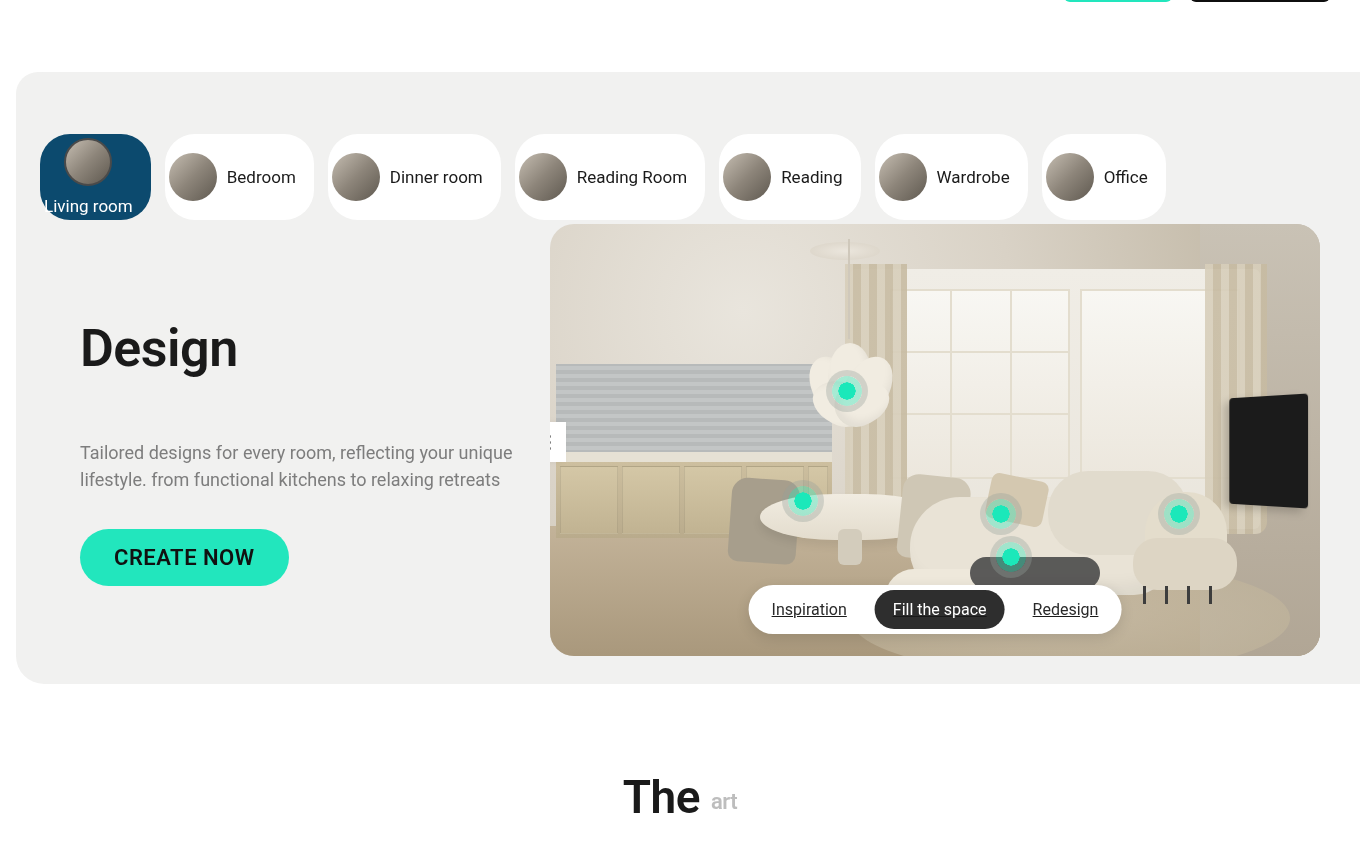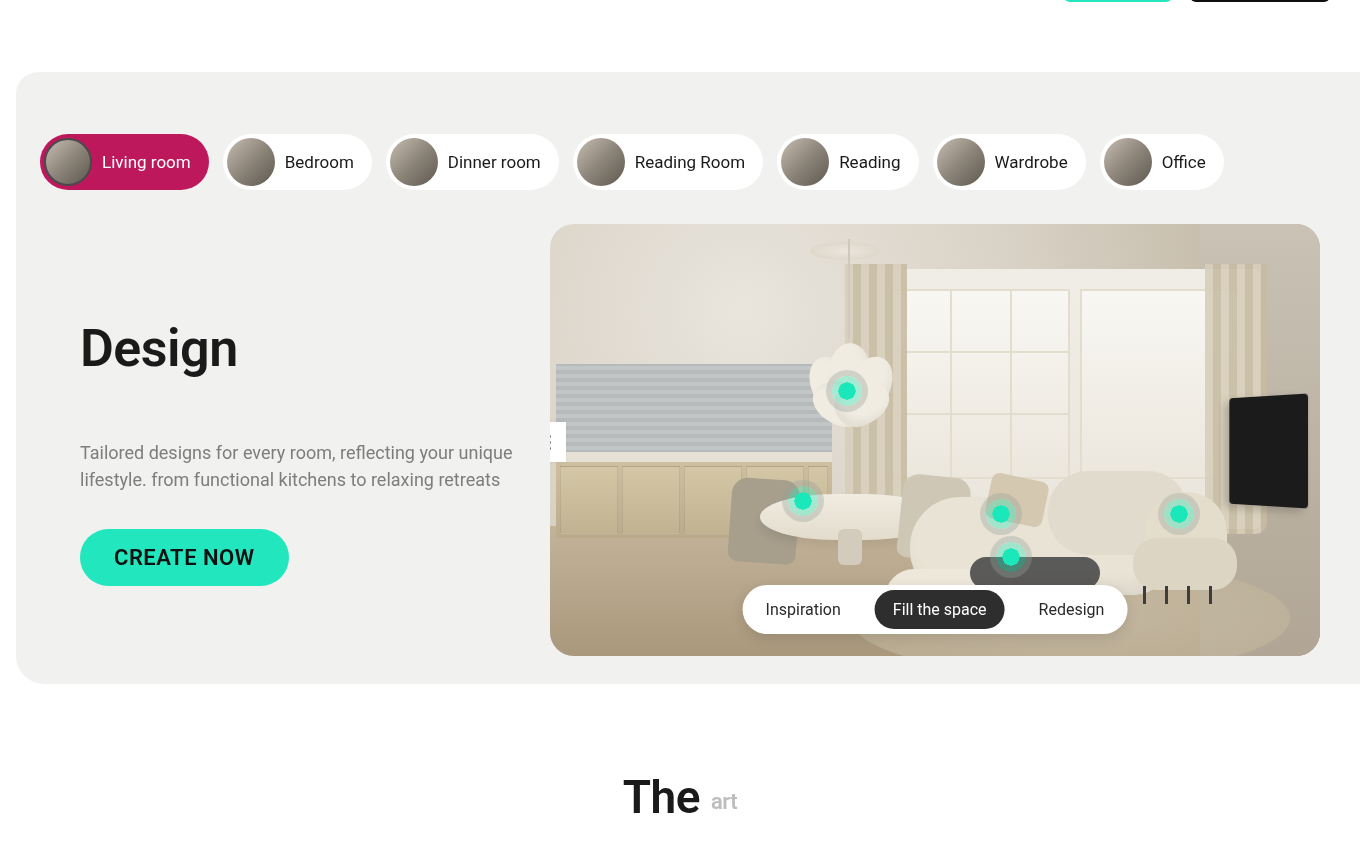--- a/index.html
+++ b/index.html
@@ -94,22 +94,23 @@
     display: inline-flex;
     align-items: center;
     gap: 10px;
     background: #ffffff;
     border-radius: 30px;
     padding: 4px 18px 4px 4px;
     cursor: pointer;
     flex-shrink: 0;
   }
   .chip.active {
-    background: #be185d;
+    background: #0c4a6e;
     color: #fff;
+    flex-direction: column;
   }
   .chip .thumb {
     width: 48px;
     height: 48px;
     border-radius: 50%;
     background: linear-gradient(135deg,#c6beb2 0%, #8d857a 50%, #5e584f 100%);
     flex-shrink: 0;
   }
   .chip.active .thumb {
     border: 2px solid #4a4a4a;
@@ -300,22 +301,23 @@
   
   .seg {
     position: absolute;
     left: 50%;
     transform: translateX(-50%);
     bottom: 22px;
     background: #fff;
     border-radius: 28px;
     padding: 5px;
     display: flex;
-    gap: 16px;
+    gap: 10px;
     box-shadow: 0 4px 14px rgba(0,0,0,.12);
+    text-decoration: underline;
   }
   .seg-item {
     padding: 10px 18px;
     font-size: 16px;
     color: #2a2a2a;
     border-radius: 22px;
     cursor: pointer;
   }
   .seg-item.active {
     background: #2e2e2e;

